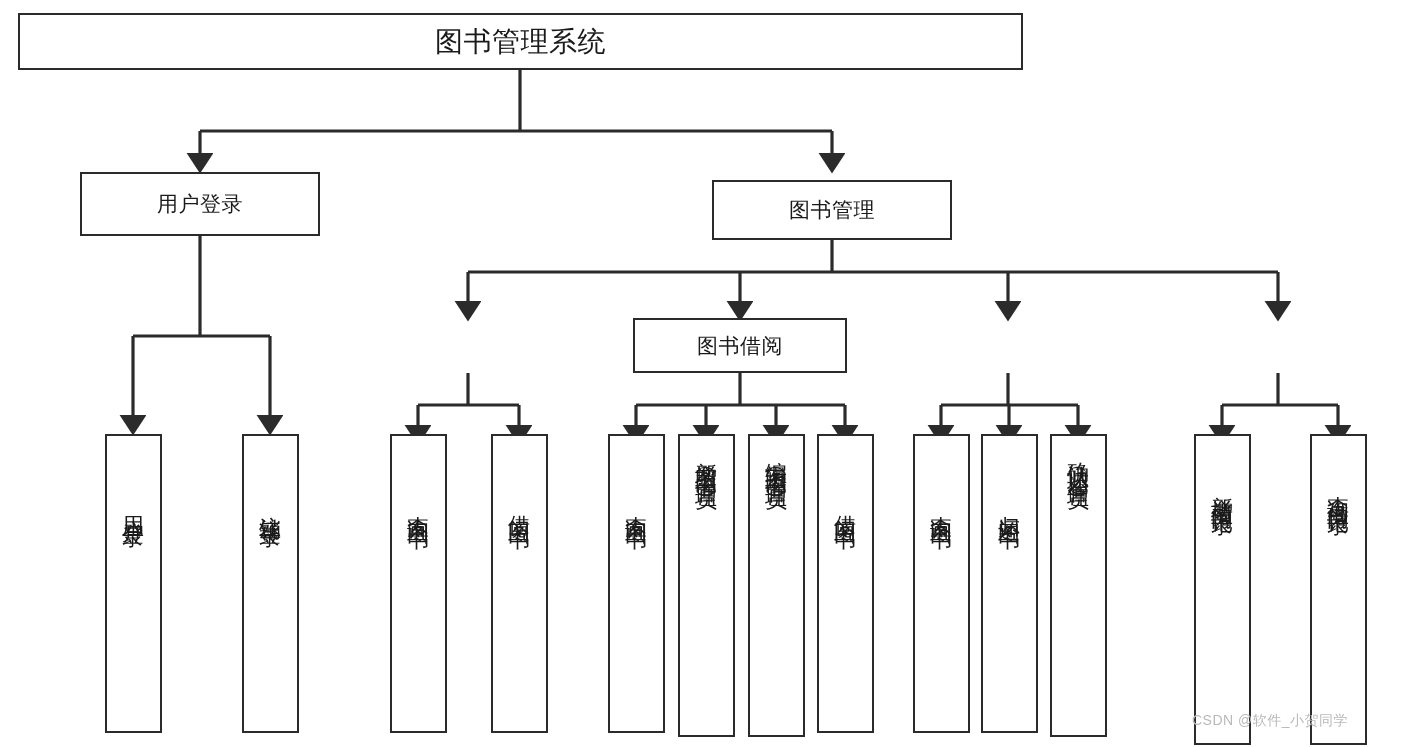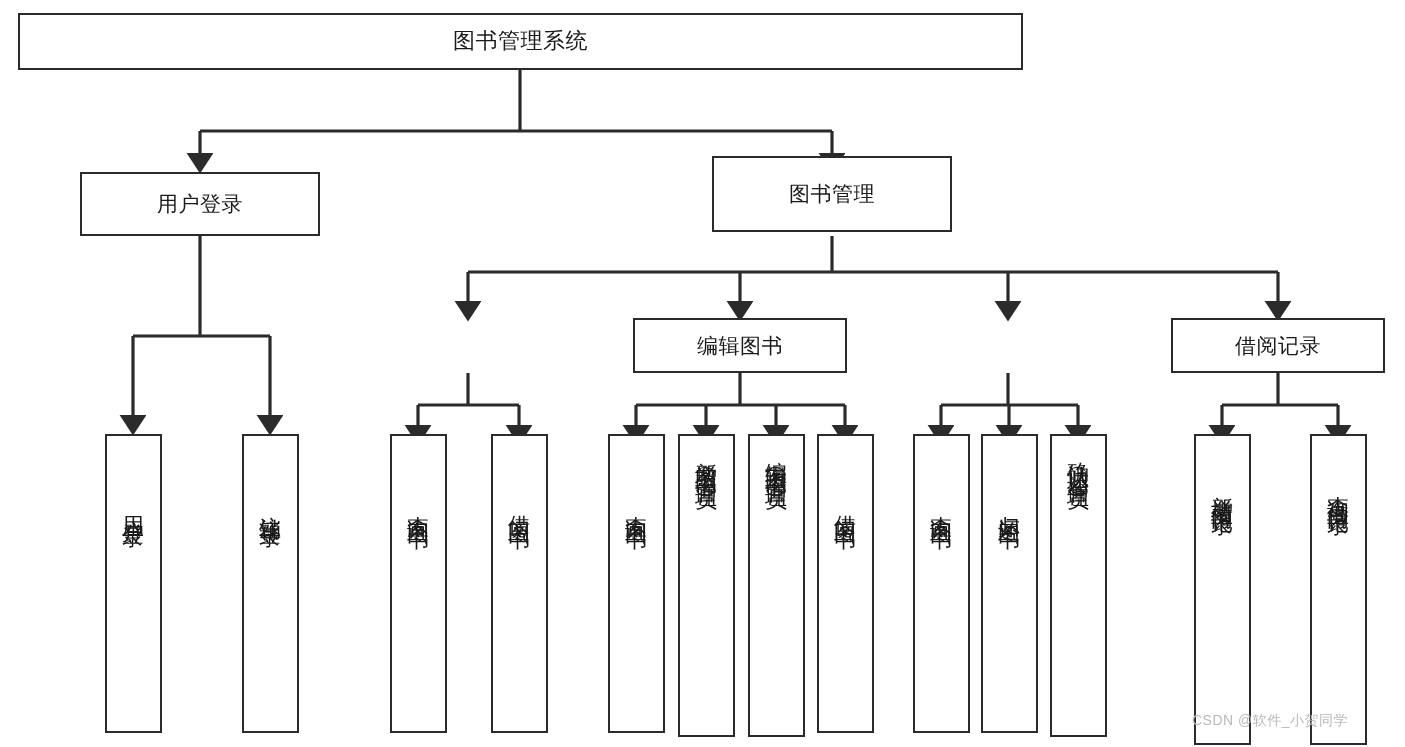--- a/index.html
+++ b/index.html
@@ -40,21 +40,21 @@
     
   }
   .node-h .node-label {
     font-size: 21px;
     color: #1a1a1a;
     line-height: 1.2;
     letter-spacing: 0.5px;
     white-space: nowrap;
   }
   .node-root .node-label {
-    font-size: 22px;
+    font-size: 28px;
   }
   .node-v {
     
     align-items: flex-start;
     justify-content: center;
     padding-top: 30px;
   }
   .node-v .node-label {
     writing-mode: vertical-rl;
     text-orientation: upright;
@@ -132,33 +132,30 @@
   </svg>
 
   <div class="node node-h node-root" style="left:18px; top:13px; width:1005px; height:57px;">
     <span class="node-label">图书管理系统</span>
   </div>
 
   <div class="node node-h" style="left:80px; top:172px; width:240px; height:64px;">
     <span class="node-label">用户登录</span>
   </div>
 
-  <div class="node node-h" style="left:712px; top:156px; width:240px; height:76px;">
+  <div class="node node-h" style="left:712px; top:180px; width:240px; height:60px;">
     <span class="node-label">图书管理</span>
   </div>
 
 
   <div class="node node-h" style="left:633px; top:318px; width:214px; height:55px;">
-    <span class="node-label">编辑图书</span>
-  </div>
-
-
-  <div class="node node-h" style="left:1171px; top:318px; width:214px; height:55px;">
-    <span class="node-label">借阅记录</span>
-  </div>
+    <span class="node-label">图书借阅</span>
+  </div>
+
+
 
   <div class="node node-v" style="left:105px; top:434px; width:57px; height:299px; padding-top:62px;">
     <span class="node-label">用户登录</span>
   </div>
 
   <div class="node node-v" style="left:242px; top:434px; width:57px; height:299px; padding-top:62px;">
     <span class="node-label">注销登录</span>
   </div>
 
   <div class="node node-v" style="left:390px; top:434px; width:57px; height:299px; padding-top:62px;">

